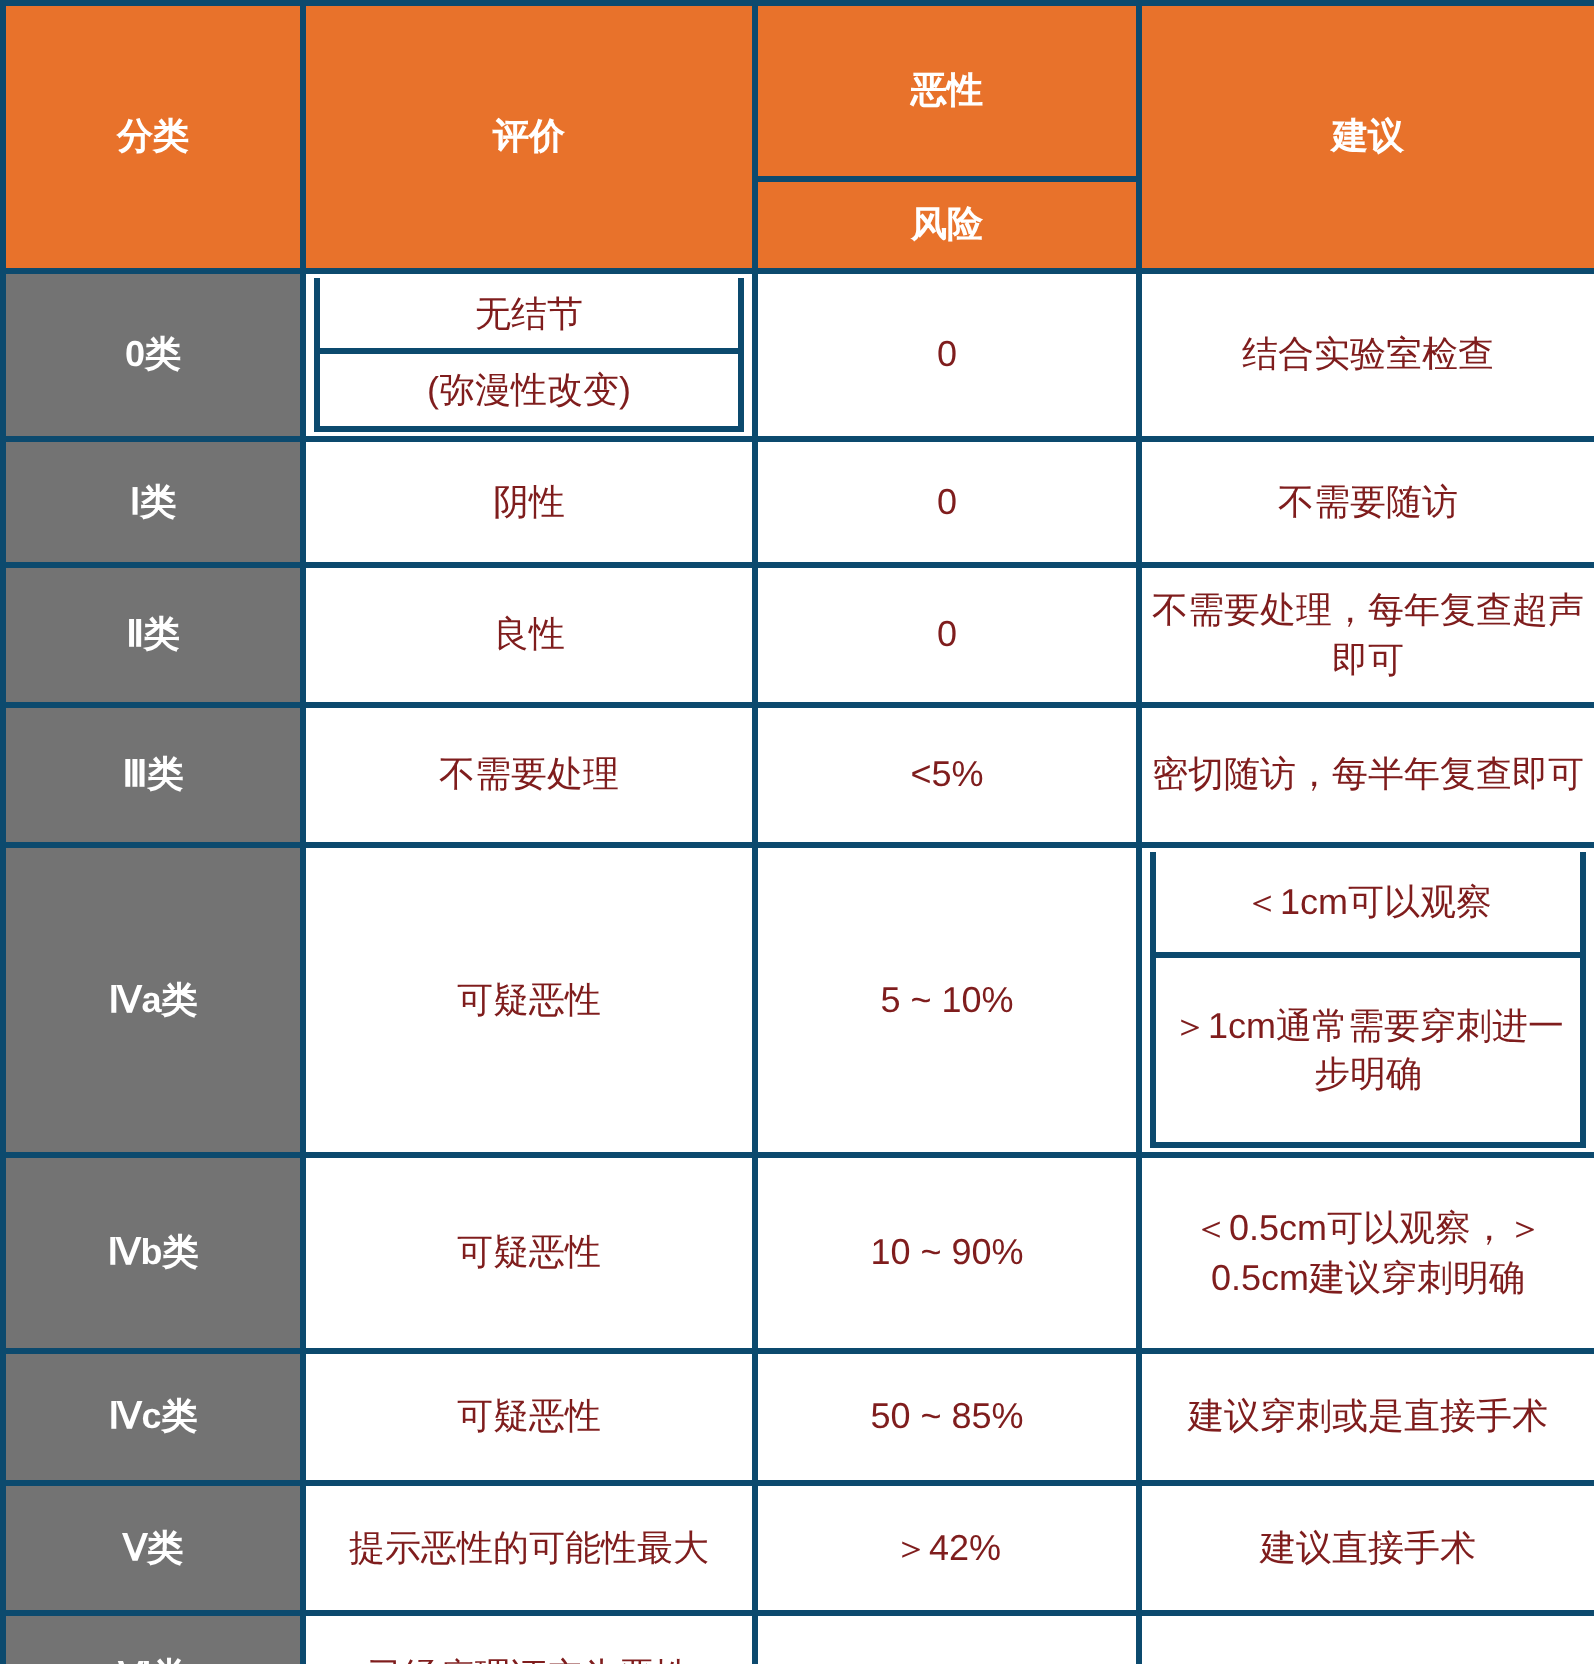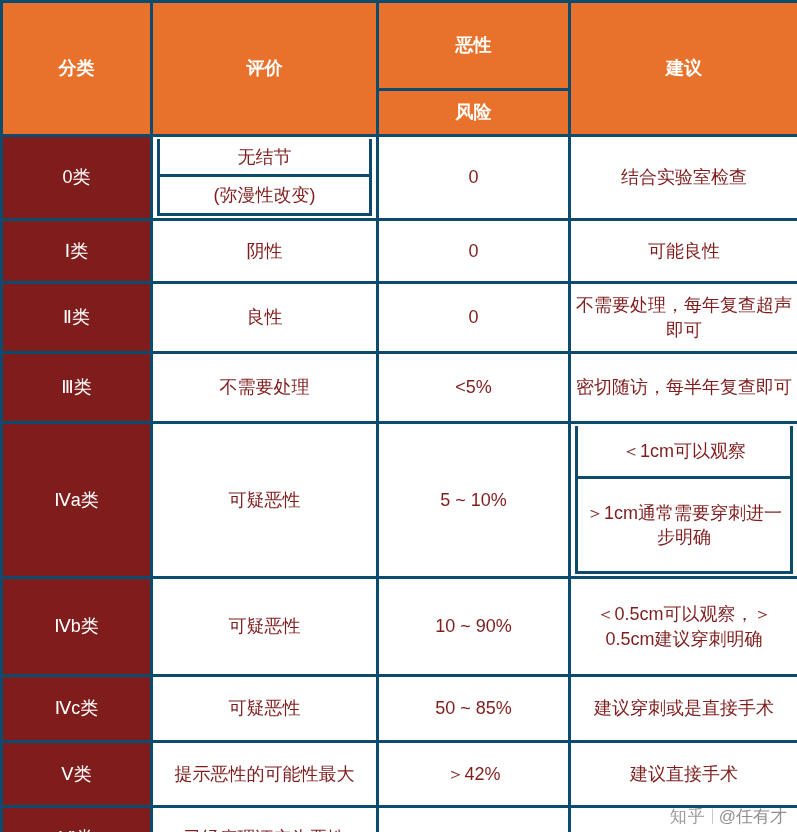--- a/index.html
+++ b/index.html
@@ -37,23 +37,23 @@
   }
   
   .hdr {
     background: #E8722B;
     color: #ffffff;
     font-weight: bold;
     font-size: 19px;
   }
   
   .cat {
-    background: #7f1d1d;
+    background: #737373;
     color: #ffffff;
-    font-weight: normal;
+    font-weight: bold;
     font-size: 19px;
   }
   
   .body-cell {
     background: #ffffff;
     color: #7f1d1d;
     border: 1px solid #E8722B;
   }
   .hdr, .cat {
     border: 1px solid #ffffff;
@@ -148,21 +148,21 @@
             </table>
         </td>
         <td class="body-cell">0</td>
         <td class="body-cell">结合实验室检查</td>
       </tr>
 
       <tr style="height:63px;">
         <td class="cat">Ⅰ类</td>
         <td class="body-cell">阴性</td>
         <td class="body-cell">0</td>
-        <td class="body-cell">可能良性</td>
+        <td class="body-cell">不需要随访</td>
       </tr>
 
       <tr style="height:70px;">
         <td class="cat">Ⅱ类</td>
         <td class="body-cell">良性</td>
         <td class="body-cell">0</td>
         <td class="body-cell">不需要处理，每年复查超声即可</td>
       </tr>
 
       <tr style="height:70px;">
@@ -213,19 +213,14 @@
 
       <tr style="height:64px;">
         <td class="cat">Ⅵ类</td>
         <td class="body-cell">已经病理证实为恶性</td>
         <td class="body-cell"></td>
         <td class="body-cell"></td>
       </tr>
     </tbody>
   </table>
 
-  <div class="watermark">
-    <span class="wm-logo">知乎</span>
-    <span class="wm-sep"></span>
-    <span class="wm-user">@任有才</span>
-  </div>
 
 </div>
 
 </body></html>

